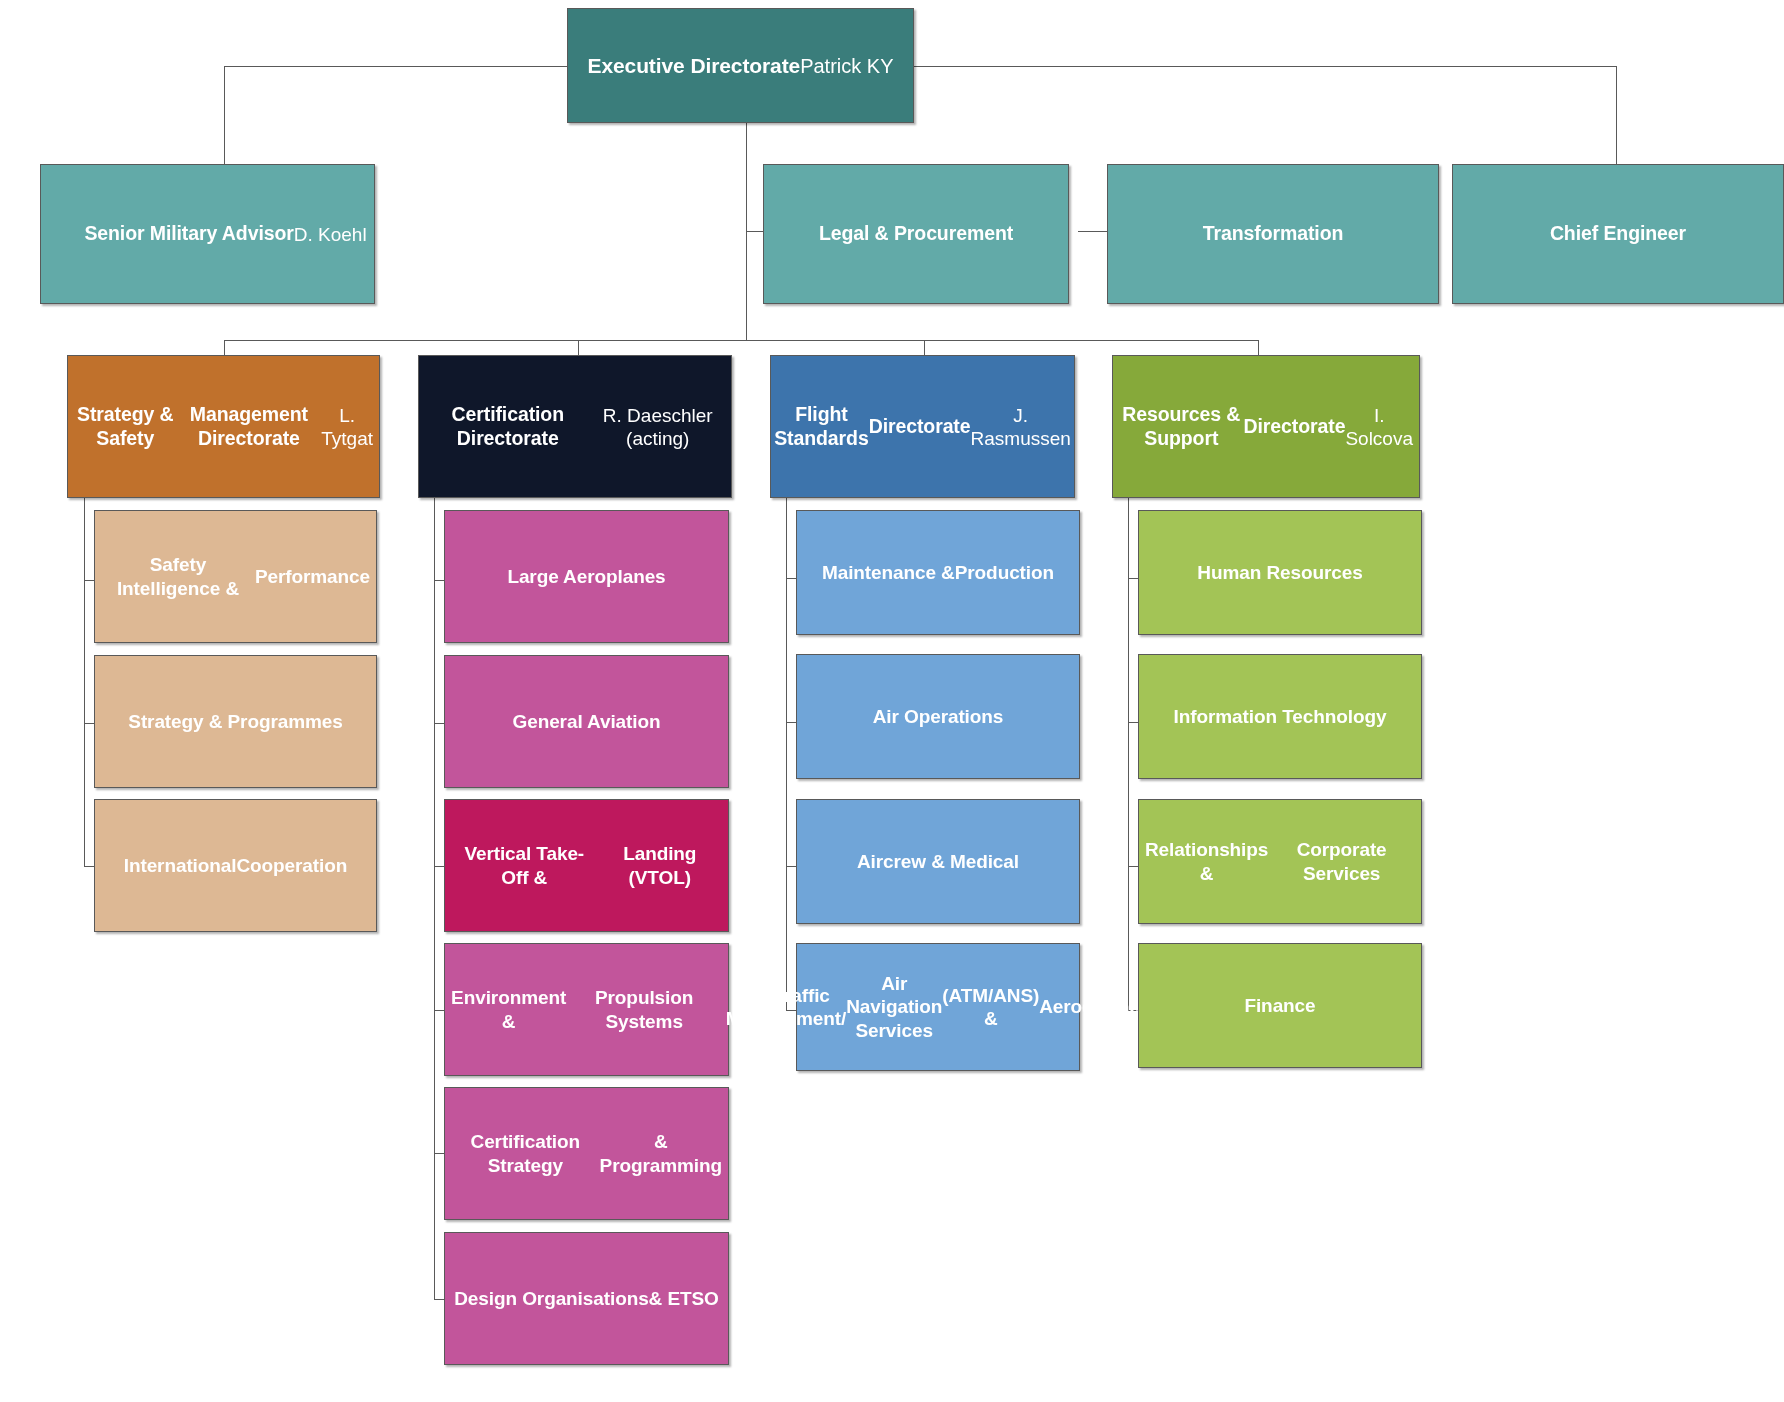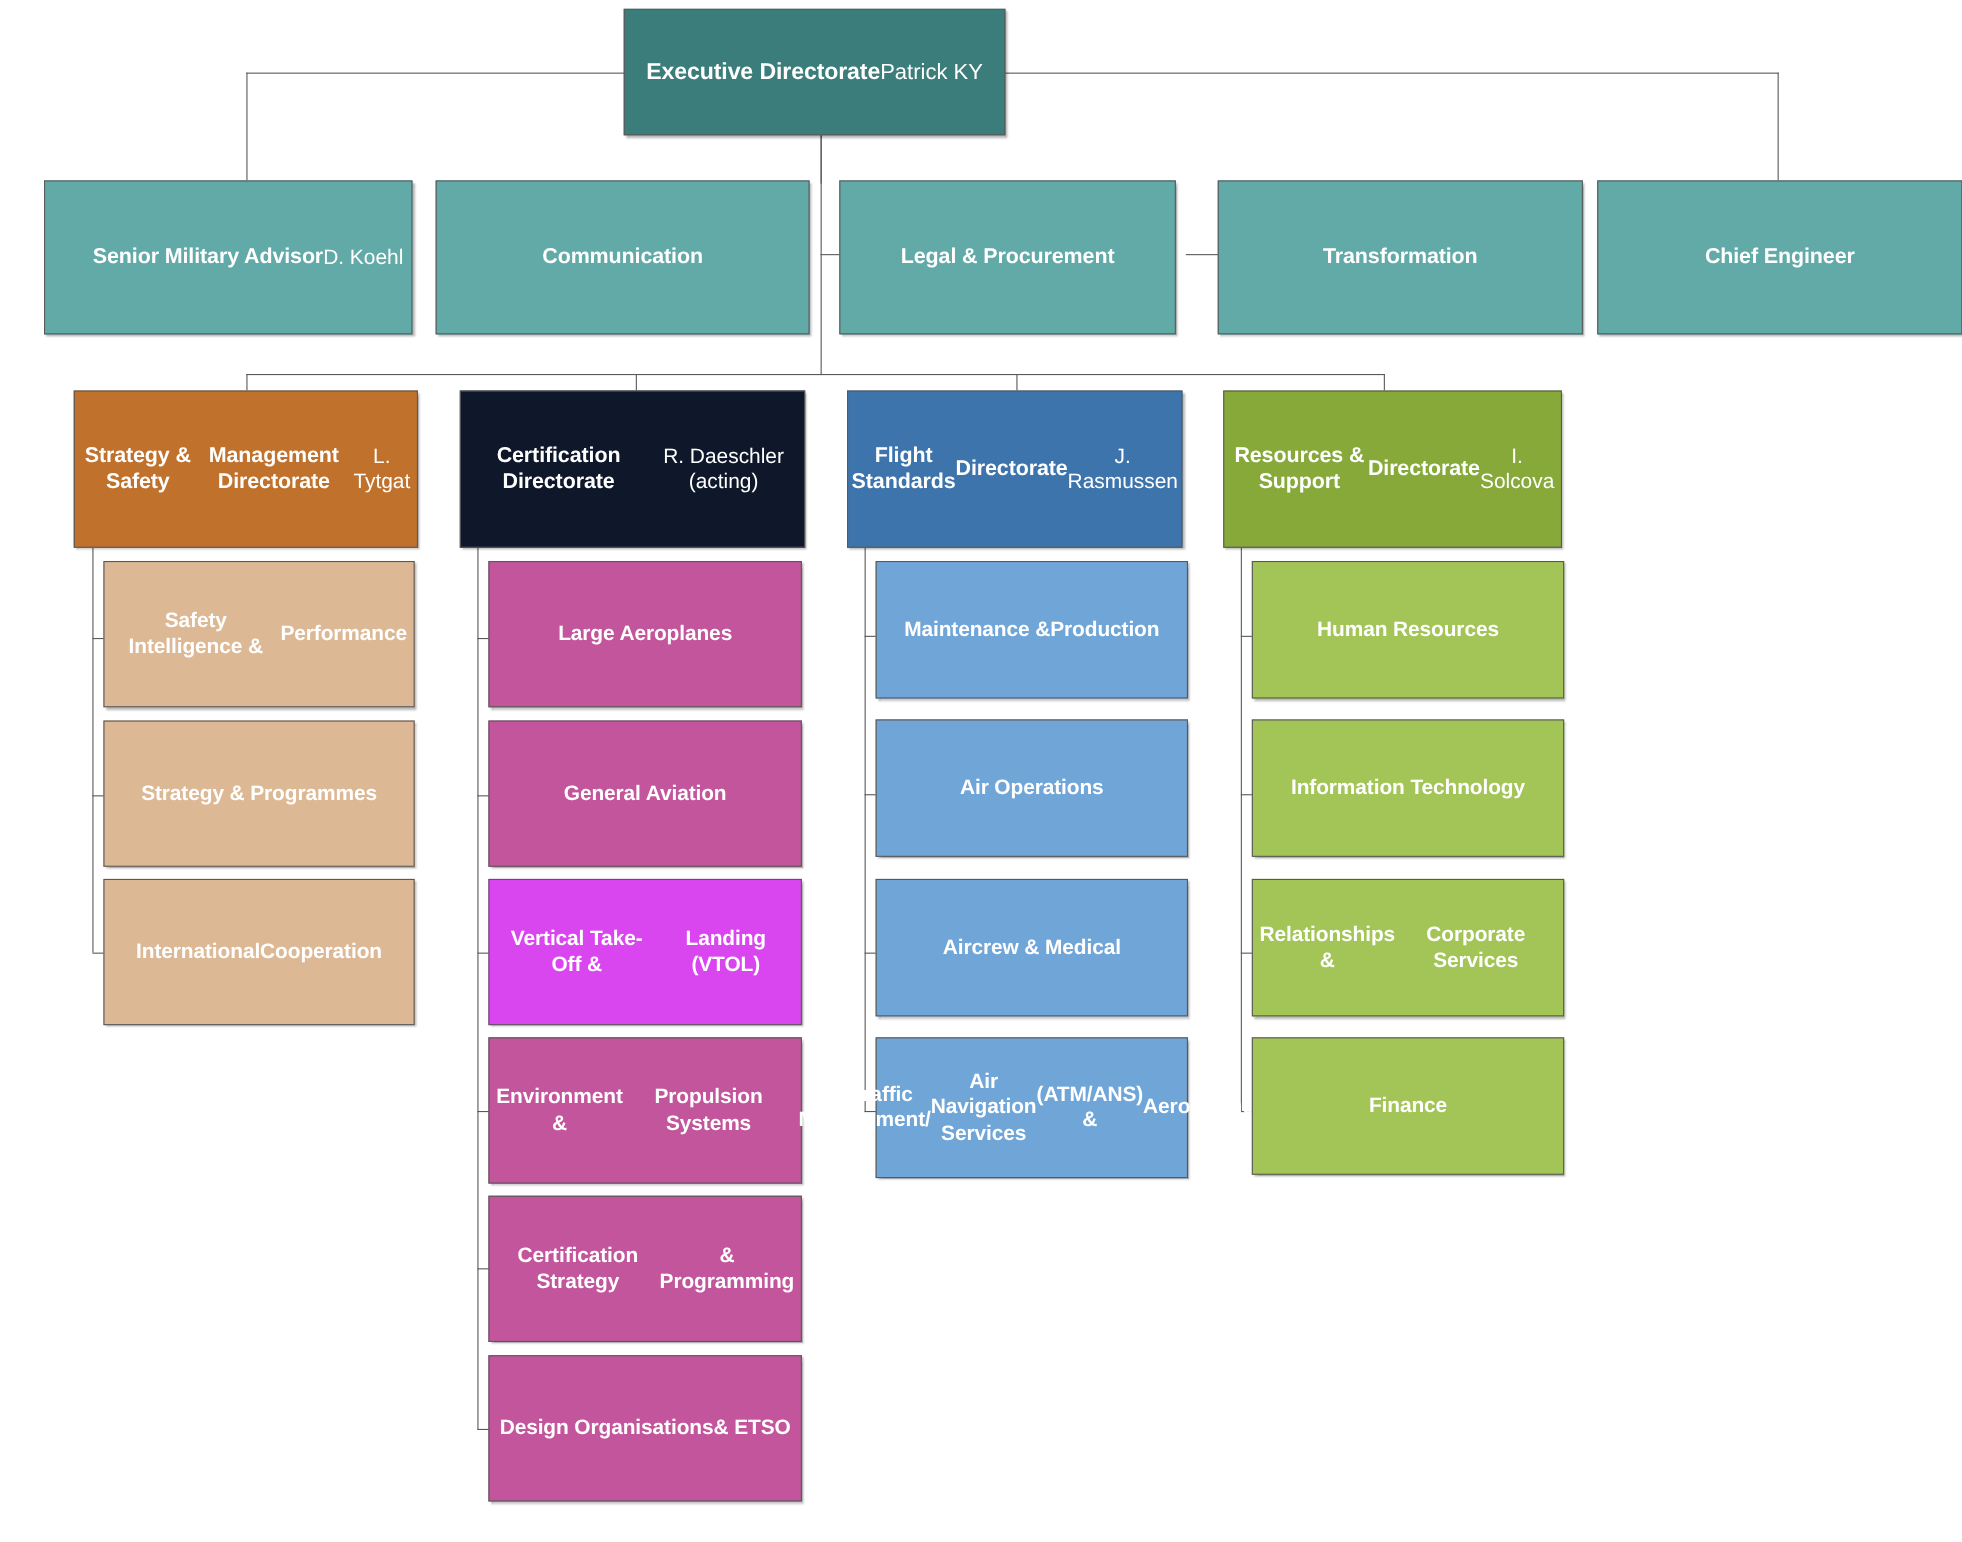--- a/index.html
+++ b/index.html
@@ -86,23 +86,20 @@
   <div class="box t-exec" style="left:567px; top:8px; width:347px; height:115px; background:#3a7d7b;">
     <div class="title">Executive Directorate</div>
     <div class="person">Patrick KY</div>
   </div>
 
   <div class="box t-staff" style="left:40px; top:164px; width:335px; height:140px; background:#62aaa8;padding-left:42px;">
     <div class="title">Senior Military Advisor</div>
     <div class="person">D. Koehl</div>
   </div>
 
-  <div class="box t-staff" style="left:396px; top:164px; width:340px; height:140px; background:#62aaa8;">
-    <div class="title">Communication</div>
-  </div>
 
   <div class="box t-staff" style="left:763px; top:164px; width:306px; height:140px; background:#62aaa8;">
     <div class="title">Legal &amp; Procurement</div>
   </div>
 
   <div class="box t-staff" style="left:1107px; top:164px; width:332px; height:140px; background:#62aaa8;">
     <div class="title">Transformation</div>
   </div>
 
   <div class="box t-dir" style="left:67px; top:355px; width:313px; height:143px; background:#c0712c;">
@@ -143,21 +140,21 @@
   <div class="line hline" style="left:434px; top:1010px; width:11px;"></div>
   <div class="line hline" style="left:434px; top:1153px; width:11px;"></div>
   <div class="line hline" style="left:434px; top:1299px; width:11px;"></div>
 
   <div class="box t-sub" style="left:444px; top:510px; width:285px; height:133px; background:#c2559b;">
     <div class="title">Large Aeroplanes</div>
   </div>
   <div class="box t-sub" style="left:444px; top:655px; width:285px; height:133px; background:#c2559b;">
     <div class="title">General Aviation</div>
   </div>
-  <div class="box t-sub" style="left:444px; top:799px; width:285px; height:133px; background:#d946ef;">
+  <div class="box t-sub" style="left:444px; top:799px; width:285px; height:133px; background:#be185d;">
     <div class="title">Vertical Take-Off &amp;</div>
     <div class="title">Landing (VTOL)</div>
   </div>
   <div class="box t-sub" style="left:444px; top:943px; width:285px; height:133px; background:#c2559b;">
     <div class="title">Environment &amp;</div>
     <div class="title">Propulsion Systems</div>
   </div>
   <div class="box t-sub" style="left:444px; top:1087px; width:285px; height:133px; background:#c2559b;">
     <div class="title">Certification Strategy</div>
     <div class="title">&amp; Programming</div>

